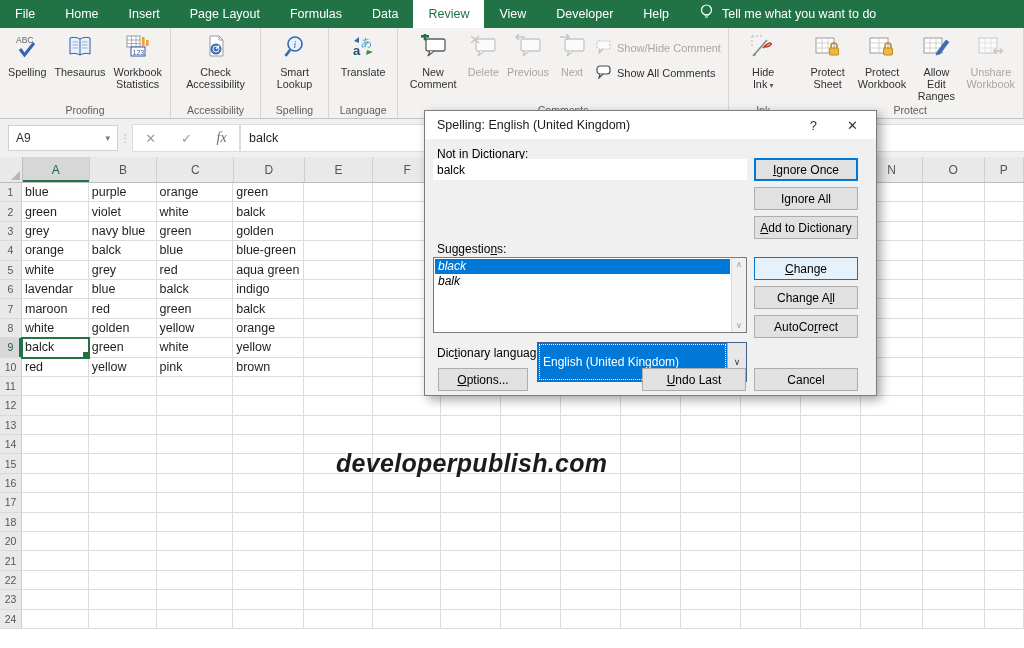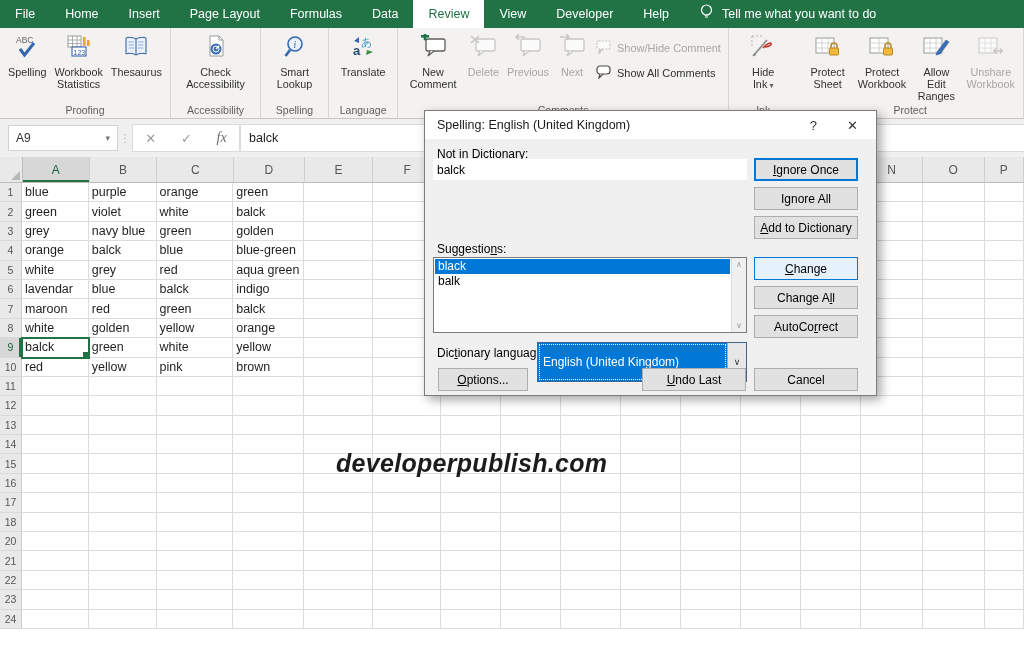--- a/index.html
+++ b/index.html
@@ -61,21 +61,21 @@
 
   
   .dialog{position:absolute;left:424px;top:110px;width:453px;height:286px;background:#f0f0f0;
           border:1px solid #7c7c7c;box-shadow:4px 4px 10px rgba(0,0,0,.35);z-index:10;font-size:12px;color:#000;box-sizing:border-box;}
   .dtitle{height:28px;background:#fff;display:flex;align-items:center;padding:0 12px;font-size:12.5px;color:#1a1a1a;}
   .dctrls{margin-left:auto;display:flex;gap:30px;color:#333;font-size:13px;align-items:center;padding-right:6px;}
   .dlabel{position:absolute;font-size:12px;color:#000;}
   .ndbox{position:absolute;left:8px;top:48px;width:314px;height:21px;background:#fff;display:flex;align-items:center;
          padding-left:4px;box-sizing:border-box;font-size:12px;}
   .listbox{position:absolute;left:8px;top:146px;width:314px;height:76px;background:#fff;border:1px solid #7a7a7a;box-sizing:border-box;}
-  .sugitems{position:absolute;left:1px;right:16px;top:1px;bottom:1px;overflow:hidden;}
+  .sugitems{position:absolute;left:1px;right:16px;top:1px;bottom:1px;overflow:hidden;font-style:italic;}
   .sugg{height:15px;line-height:15px;padding:0 3px;font-size:12px;white-space:nowrap;}
   .sugg.sel{background:#0078d7;color:#fff;}
   .vsb{position:absolute;right:0;top:0;bottom:0;width:15px;background:#f0f0f0;border-left:1px solid #dcdcdc;
        display:flex;flex-direction:column;justify-content:space-between;align-items:center;color:#9a9a9a;font-size:8px;padding:2px 0;box-sizing:border-box;}
   .dbtn{position:absolute;width:104px;height:23px;background:#e1e1e1;border:1px solid #adadad;font-size:12px;
         display:flex;align-items:center;justify-content:center;box-sizing:border-box;cursor:default;}
   .dbtn.def{border:2px solid #0078d7;}
   .dbtn.hot{border:1px solid #0078d7;background:#e5f1fb;}
   .combo{position:absolute;left:112px;top:231px;width:210px;height:40px;border:1px solid #46648b;background:#0078d7;
          display:flex;align-items:stretch;box-sizing:border-box;}
@@ -118,39 +118,39 @@
         <svg width="26" height="26" viewBox="0 0 26 26">
             <text x="2" y="9" font-size="8.5" fill="#666">ABC</text>
             <path d="M6 15 l4.5 6 L20 9" stroke="#3566b0" stroke-width="3" fill="none"></path>
           </svg>
       </span>
       <span class="lblw">Spelling</span>
     </div>
     <div class="bigbtn">
       <span class="ic">
         <svg width="26" height="26" viewBox="0 0 26 26">
+            <path d="M13 5 C10 3,5 3,3 4 L3 20 C5 19,10 19,13 21 C16 19,21 19,23 20 L23 4 C21 3,16 3,13 5 Z" fill="#eaf1fa" stroke="#2f5a9e"></path>
+            <path d="M13 5 V21" stroke="#2f5a9e"></path>
+            <path d="M5.5 8 H11 M5.5 11 H11 M5.5 14 H11 M15 8 H20.5 M15 11 H20.5 M15 14 H20.5" stroke="#8fb0dd" stroke-width="1"></path>
+          </svg>
+      </span>
+      <span class="lblw">Thesaurus</span>
+    </div>
+    <div class="bigbtn">
+      <span class="ic">
+        <svg width="26" height="26" viewBox="0 0 26 26">
             <rect x="2" y="2" width="13" height="11" fill="#fff" stroke="#9a9a9a"></rect>
             <path d="M2 6 H15 M2 9.5 H15 M6.5 2 V13 M11 2 V13" stroke="#9a9a9a" stroke-width=".8"></path>
             <rect x="17" y="3" width="2.6" height="9" fill="#f0a22e"></rect>
             <rect x="21" y="6" width="2.6" height="6" fill="#f0a22e"></rect>
             <rect x="6" y="13" width="14" height="9" fill="#fff" stroke="#2f5a9e"></rect>
             <text x="7.5" y="20.5" font-size="7" fill="#2f5a9e">123</text>
           </svg>
       </span>
       <span class="lblw">Workbook Statistics</span>
-    </div>
-    <div class="bigbtn">
-      <span class="ic">
-        <svg width="26" height="26" viewBox="0 0 26 26">
-            <path d="M13 5 C10 3,5 3,3 4 L3 20 C5 19,10 19,13 21 C16 19,21 19,23 20 L23 4 C21 3,16 3,13 5 Z" fill="#eaf1fa" stroke="#2f5a9e"></path>
-            <path d="M13 5 V21" stroke="#2f5a9e"></path>
-            <path d="M5.5 8 H11 M5.5 11 H11 M5.5 14 H11 M15 8 H20.5 M15 11 H20.5 M15 14 H20.5" stroke="#8fb0dd" stroke-width="1"></path>
-          </svg>
-      </span>
-      <span class="lblw">Thesaurus</span>
     </div>
     <div class="group-label">Proofing</div>
   </div>
 
   <div class="group" style="width:86px;justify-content:center">
     <div class="bigbtn">
       <span class="ic">
         <svg width="26" height="26" viewBox="0 0 26 26">
             <path d="M7 2 H16 L20 6 V22 H7 Z" fill="#fff" stroke="#9a9a9a"></path>
             <path d="M16 2 V6 H20" fill="none" stroke="#9a9a9a"></path>

